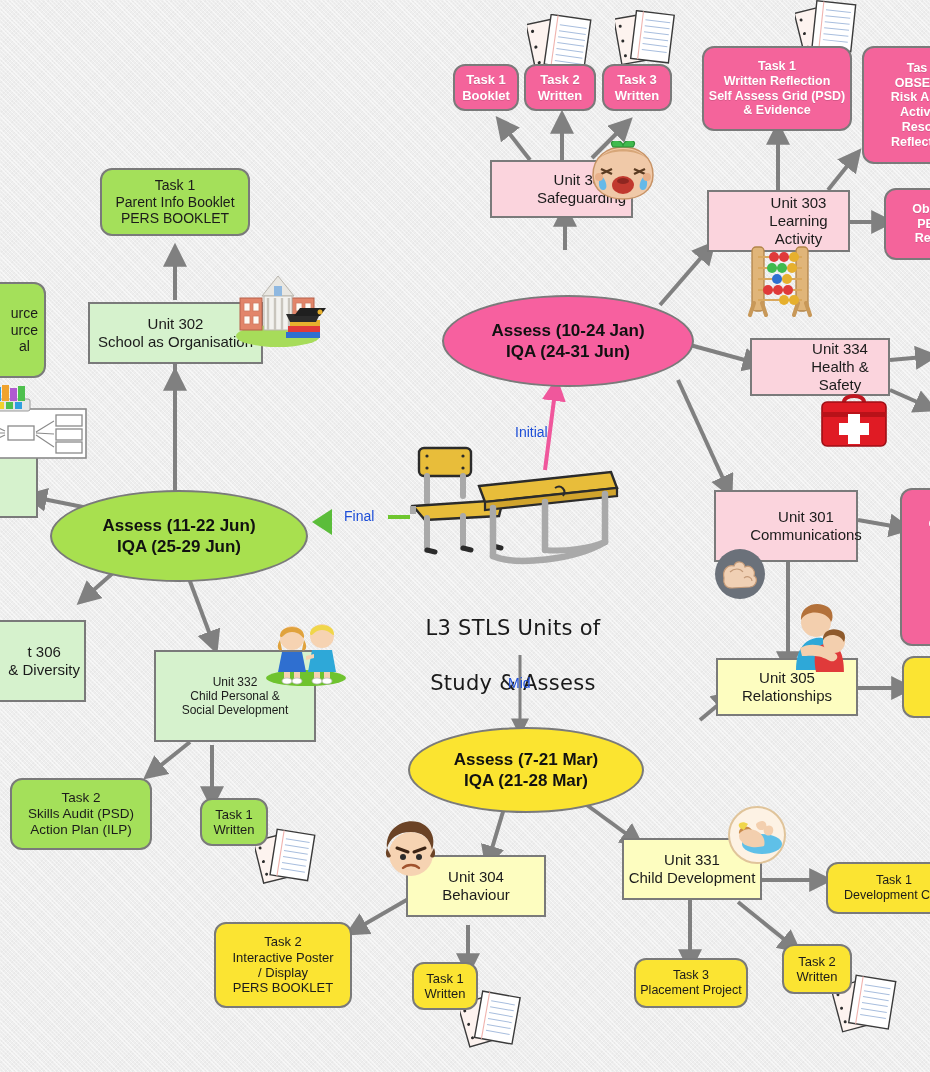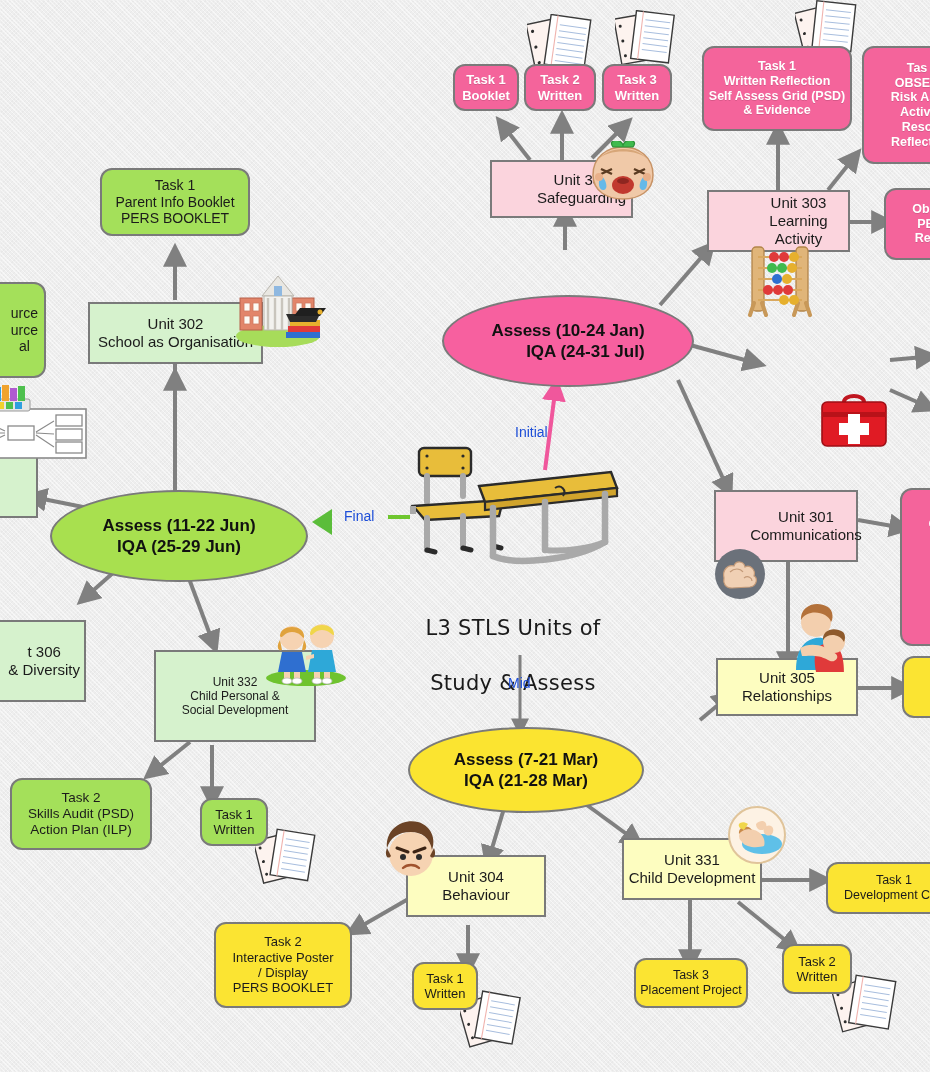--- a/index.html
+++ b/index.html
@@ -347,20 +347,22 @@
         <circle cx="44" cy="47" r="5" fill="#e03a3a"></circle>
       <circle cx="40" cy="57" r="5" fill="#e6b02e"></circle>
         <circle cx="50" cy="57" r="5" fill="#e6b02e"></circle>
     </g>
   </svg>
 
   <div class="node task t-pink" style="left:884px; top:188px; width:92px; height:72px; font-size:12.5px;">Obs o
 PER
 Refle</div>
 
+  <div class="node unit u-pink" style="left:750px; top:338px; width:140px; height:58px;">Unit 334
+Health &amp; Safety</div>
 
   <svg class="icon" style="left:818px; top:388px; width:72px; height:66px;" viewBox="0 0 72 66">
     <path d="M26,14 C26,6 46,6 46,14" fill="none" stroke="#c01620" stroke-width="4"></path>
     <rect x="4" y="14" width="64" height="44" rx="5" fill="#e01b24" stroke="#9e0f16" stroke-width="1.6"></rect>
     <rect x="4" y="24" width="64" height="5" fill="#b81219"></rect>
     <path d="M30,26 h12 v9 h9 v12 h-9 v9 h-12 v-9 h-9 v-12 h9 z" fill="#ffffff"></path>
   </svg>
 
   <div class="node unit u-pink" style="left:714px; top:490px; width:144px; height:72px;">Unit 301
 Communications</div>
@@ -540,21 +542,21 @@
 Development Cha</div>
 
   <div class="node task t-yellow" style="left:634px; top:958px; width:114px; height:50px; font-size:12.5px;">Task 3
 Placement Project</div>
 
   <div class="node task t-yellow" style="left:782px; top:944px; width:70px; height:50px;">Task 2
 Written</div>
 
   <div class="node unit u-yellow" style="left:880px; top:650px; width:0px; height:0px; opacity:0;">ps</div>
 
-  <div class="ellipse e-pink" style="left:442px; top:295px; width:252px; height:92px;"><span style="display:block;text-align:right;"><span>Assess (10-24 Jan)</span><br><span>IQA (24-31 Jul)</span></span></div>
+  <div class="ellipse e-pink" style="left:442px; top:295px; width:252px; height:92px;"><span style="display:block;"><span>Assess (10-24 Jan)</span><br><span>IQA (24-31 Jun)</span></span></div>
 
   <div class="ellipse e-yellow" style="left:408px; top:727px; width:236px; height:86px;"><span style="display:block;"><span>Assess (7-21 Mar)</span><br><span>IQA (21-28 Mar)</span></span></div>
 
   <div class="ellipse e-green" style="left:50px; top:490px; width:258px; height:92px;"><span style="display:block;"><span>Assess (11-22 Jun)</span><br><span>IQA (25-29 Jun)</span></span></div>
 
   <svg class="icon" style="left:405px; top:440px; width:218px; height:150px;" viewBox="0 0 218 150">
 
     <rect x="14" y="8" width="52" height="28" rx="5" fill="#e8bd3a" stroke="#2b2b2b" stroke-width="2.4"></rect>
     <circle cx="22" cy="16" r="1.6" fill="#2b2b2b"></circle>
       <circle cx="58" cy="16" r="1.6" fill="#2b2b2b"></circle>

